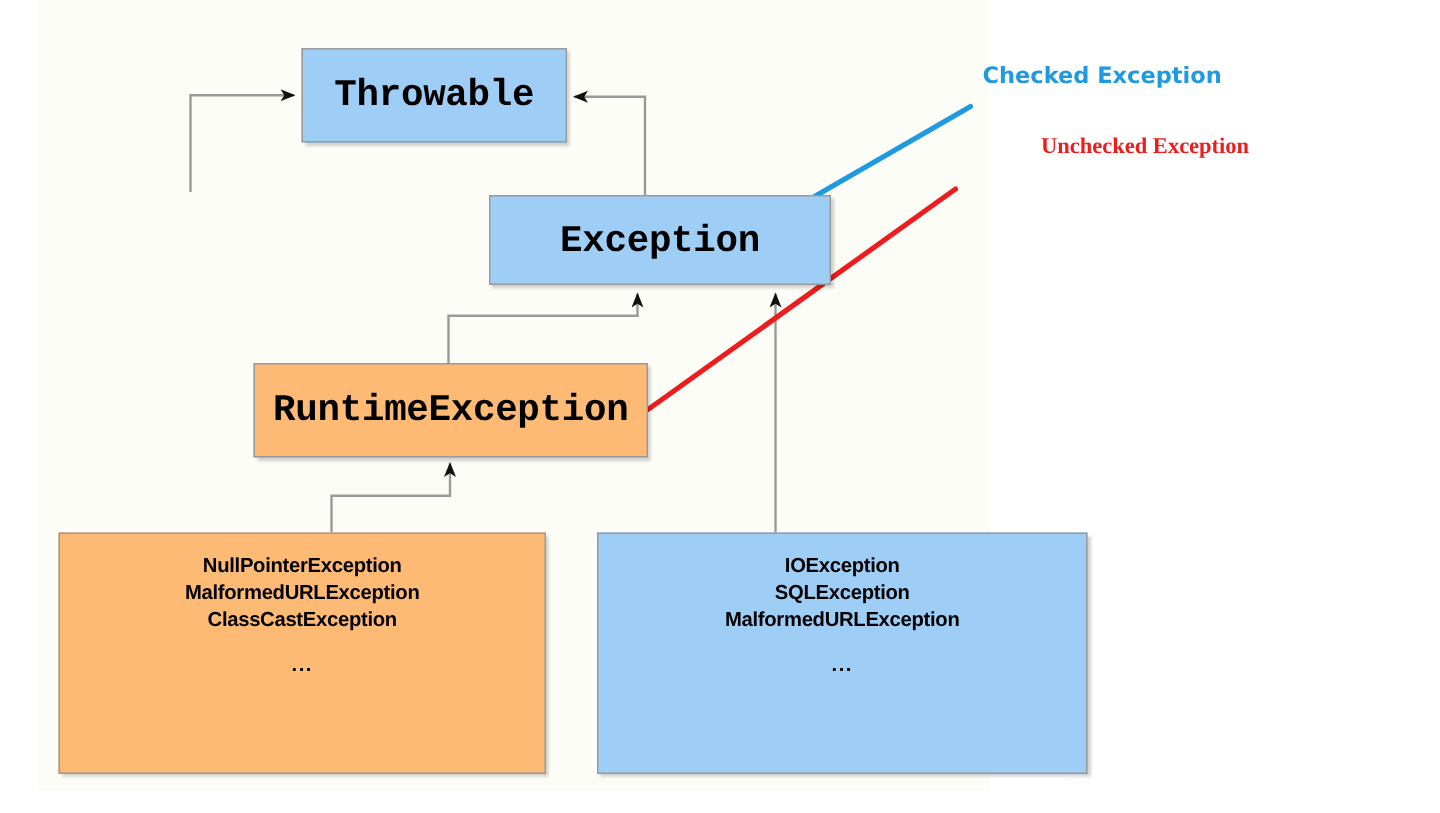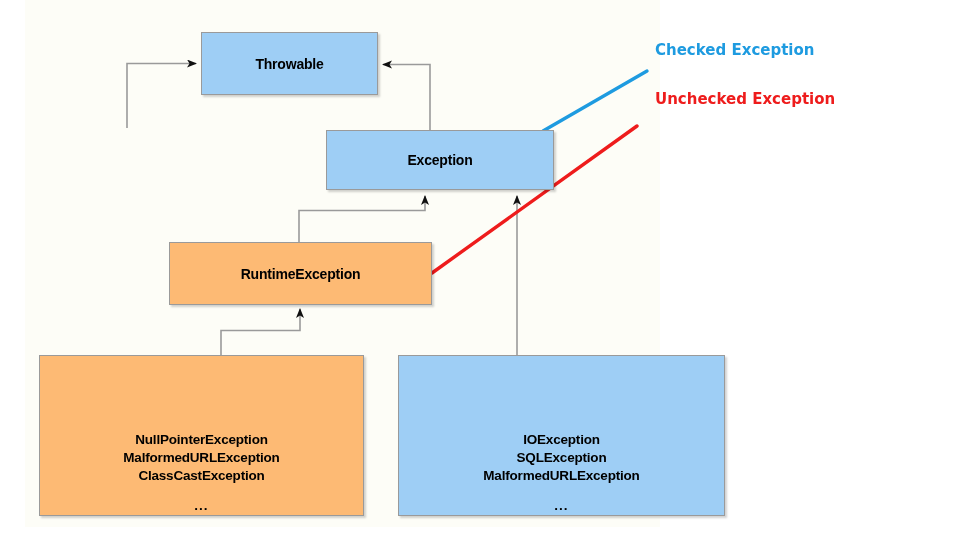--- a/index.html
+++ b/index.html
@@ -45,27 +45,27 @@
     justify-content: center;
     text-align: center;
     color: #000000;
     font-weight: bold;
     letter-spacing: -0.2px;
   }
   .node-blue { background: #9ECEF5; }
   .node-red  { background: #FF0000; }
   .node-red-light { background: #fdba74; }
 
-  .title-node { font-size: 14px; }
+  .title-node { font-size: 25px; font-family: Liberation Mono, monospace; }
 
   .list-node {
     font-size: 13.5px;
     line-height: 18px;
     flex-direction: column;
-    justify-content: flex-end;
+    justify-content: flex-start;
     padding-top: 12px;
   }
   .list-node .dots {
     margin-top: 12px;
     font-size: 13.5px;
     letter-spacing: 1px;
   }
   .legend-label {
     position: absolute;
     font-family: "DejaVu Sans", sans-serif;
@@ -131,15 +131,15 @@
 
   <div class="node node-blue list-node" style="left:398px; top:355px; width:327px; height:161px;">
     <span>IOException</span>
     <span>SQLException</span>
     <span>MalformedURLException</span>
     <span class="dots">...</span>
   </div>
 
   <div class="legend-label" style="left:655px; top:41px; color:#1E9BE0;">Checked Exception</div>
 
-  <div class="legend-label" style="left:655px; top:90px; color:#EE1C1C;">Unchecked Exception</div>
+  <div class="legend-label" style="left:694px; top:90px; color:#EE1C1C;font-family:Liberation Serif, serif;">Unchecked Exception</div>
 
 </div>
 
 </body></html>

